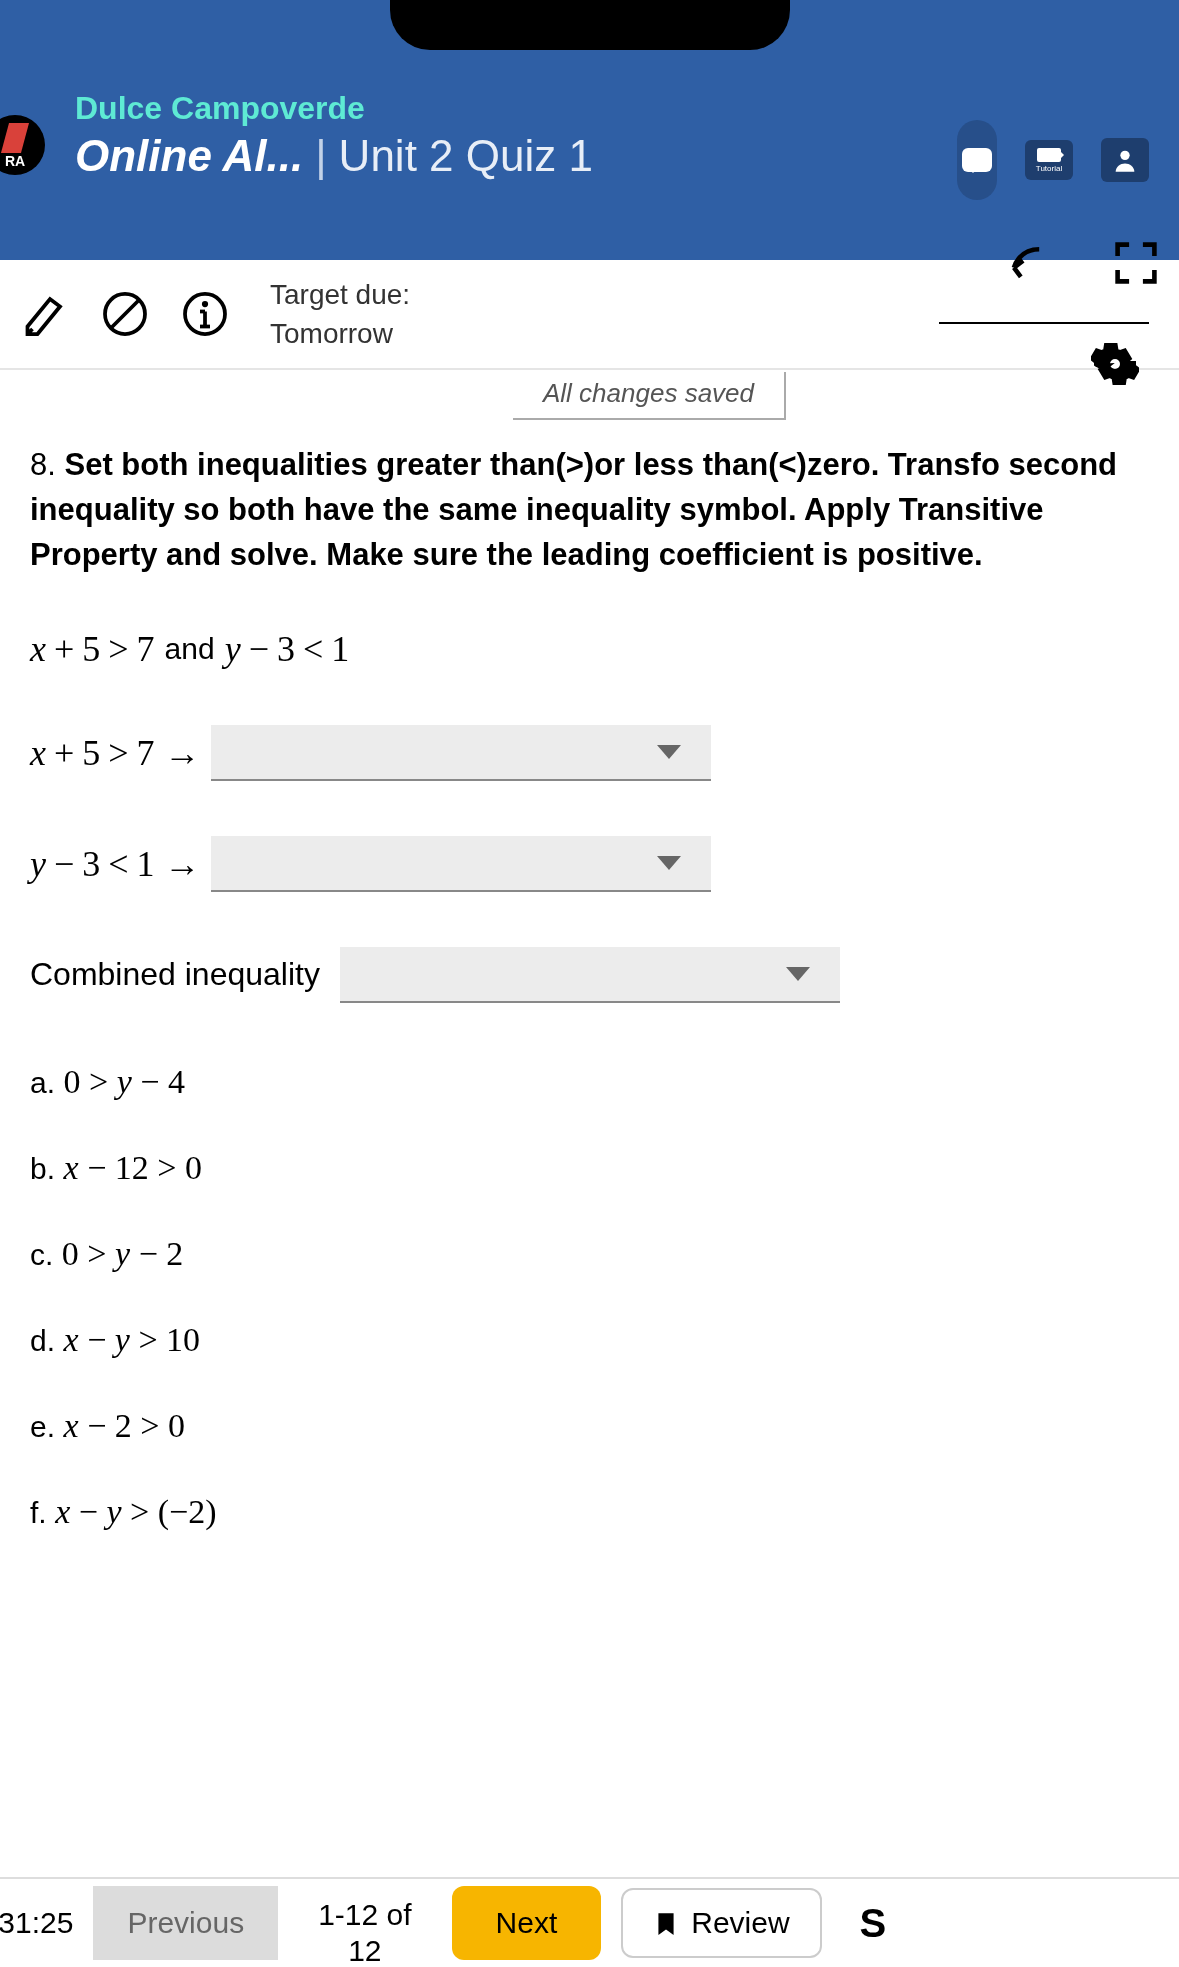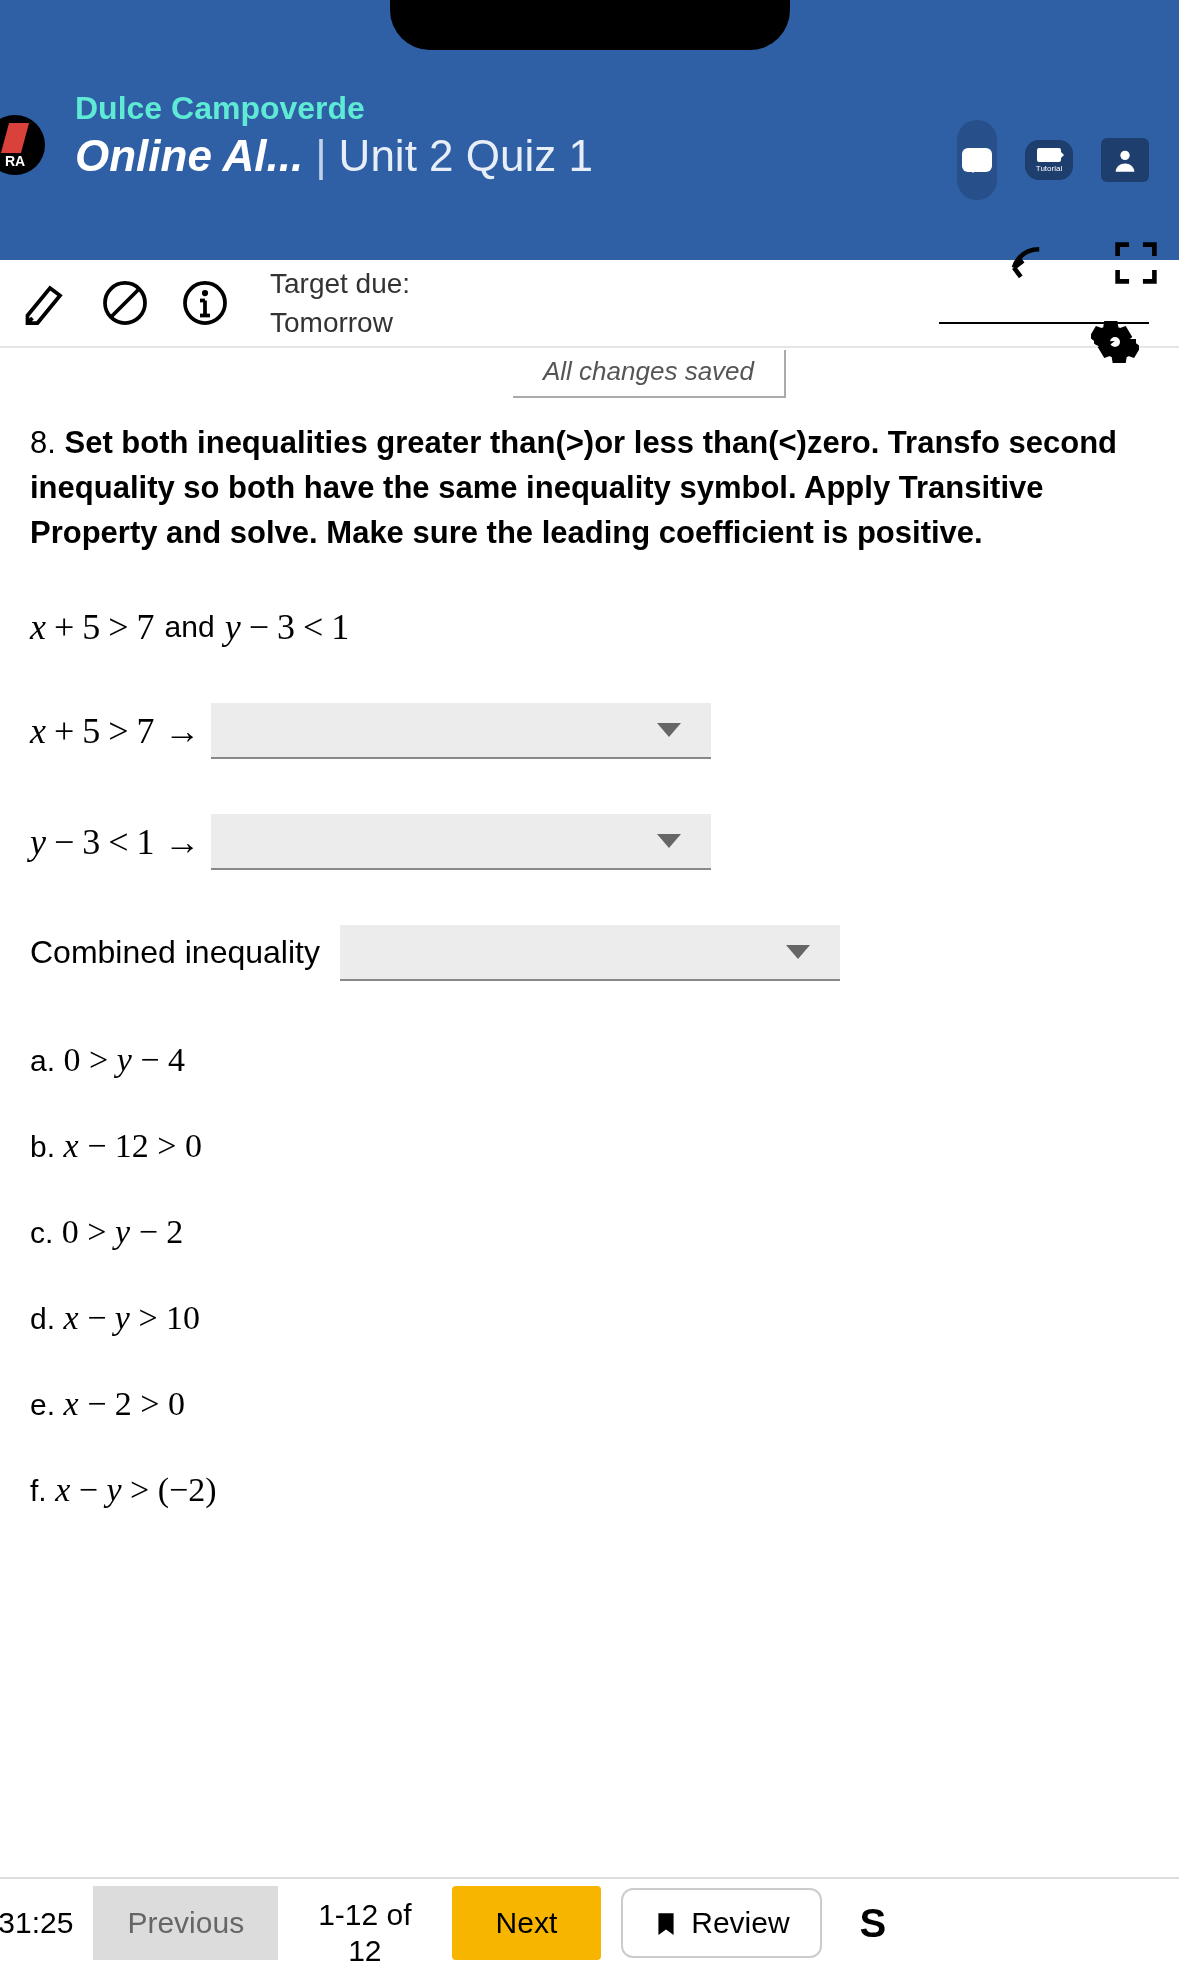--- a/index.html
+++ b/index.html
@@ -116,21 +116,21 @@
     content:"";
     position:absolute;
     bottom:-6px; left:6px;
     border:5px solid transparent;
     border-top-color:#fff;
   }
   .tutorial-btn {
     width: 48px;
     height: 40px;
     background: #1e3e6e;
-    border-radius: 14px;
+    border-radius: 6px;
     display: flex;
     flex-direction: column;
     align-items: center;
     justify-content: center;
     color:#fff;
   }
   .tutorial-btn .cam {
     width: 24px; height: 14px; background:#fff; border-radius:2px; position:relative;
   }
   .tutorial-btn .cam::after {
@@ -145,21 +145,21 @@
     border-radius: 6px;
     display:flex;align-items:center;justify-content:center;
   }
   .profile-btn svg { width:28px; height:28px; fill:#fff;}
   
   .toolbar {
     background: #fff;
     border-bottom: 2px solid #e5e5e5;
     display: flex;
     align-items: center;
-    height: 88px;
+    height: 110px;
     position: relative;
     padding: 0 20px;
   }
   .toolbar .tb-icon {
     width: 50px;
     height: 50px;
     margin-right: 30px;
     display:flex;align-items:center;justify-content:center;
   }
   .toolbar svg { stroke:#000; fill:none; stroke-width:3;}
@@ -295,21 +295,21 @@
     position: relative;
     top: 10px;
   }
   .btn-next {
     background: #f7b500;
     color: #000;
     font-size: 30px;
     font-weight: 500;
     padding: 20px 44px;
     border: none;
-    border-radius: 4px;
+    border-radius: 12px;
   }
   .btn-review {
     background: #fff;
     border: 2px solid #ccc;
     border-radius: 12px;
     font-size: 30px;
     padding: 16px 30px;
     margin-left: 20px;
     display:flex;
     align-items:center;

